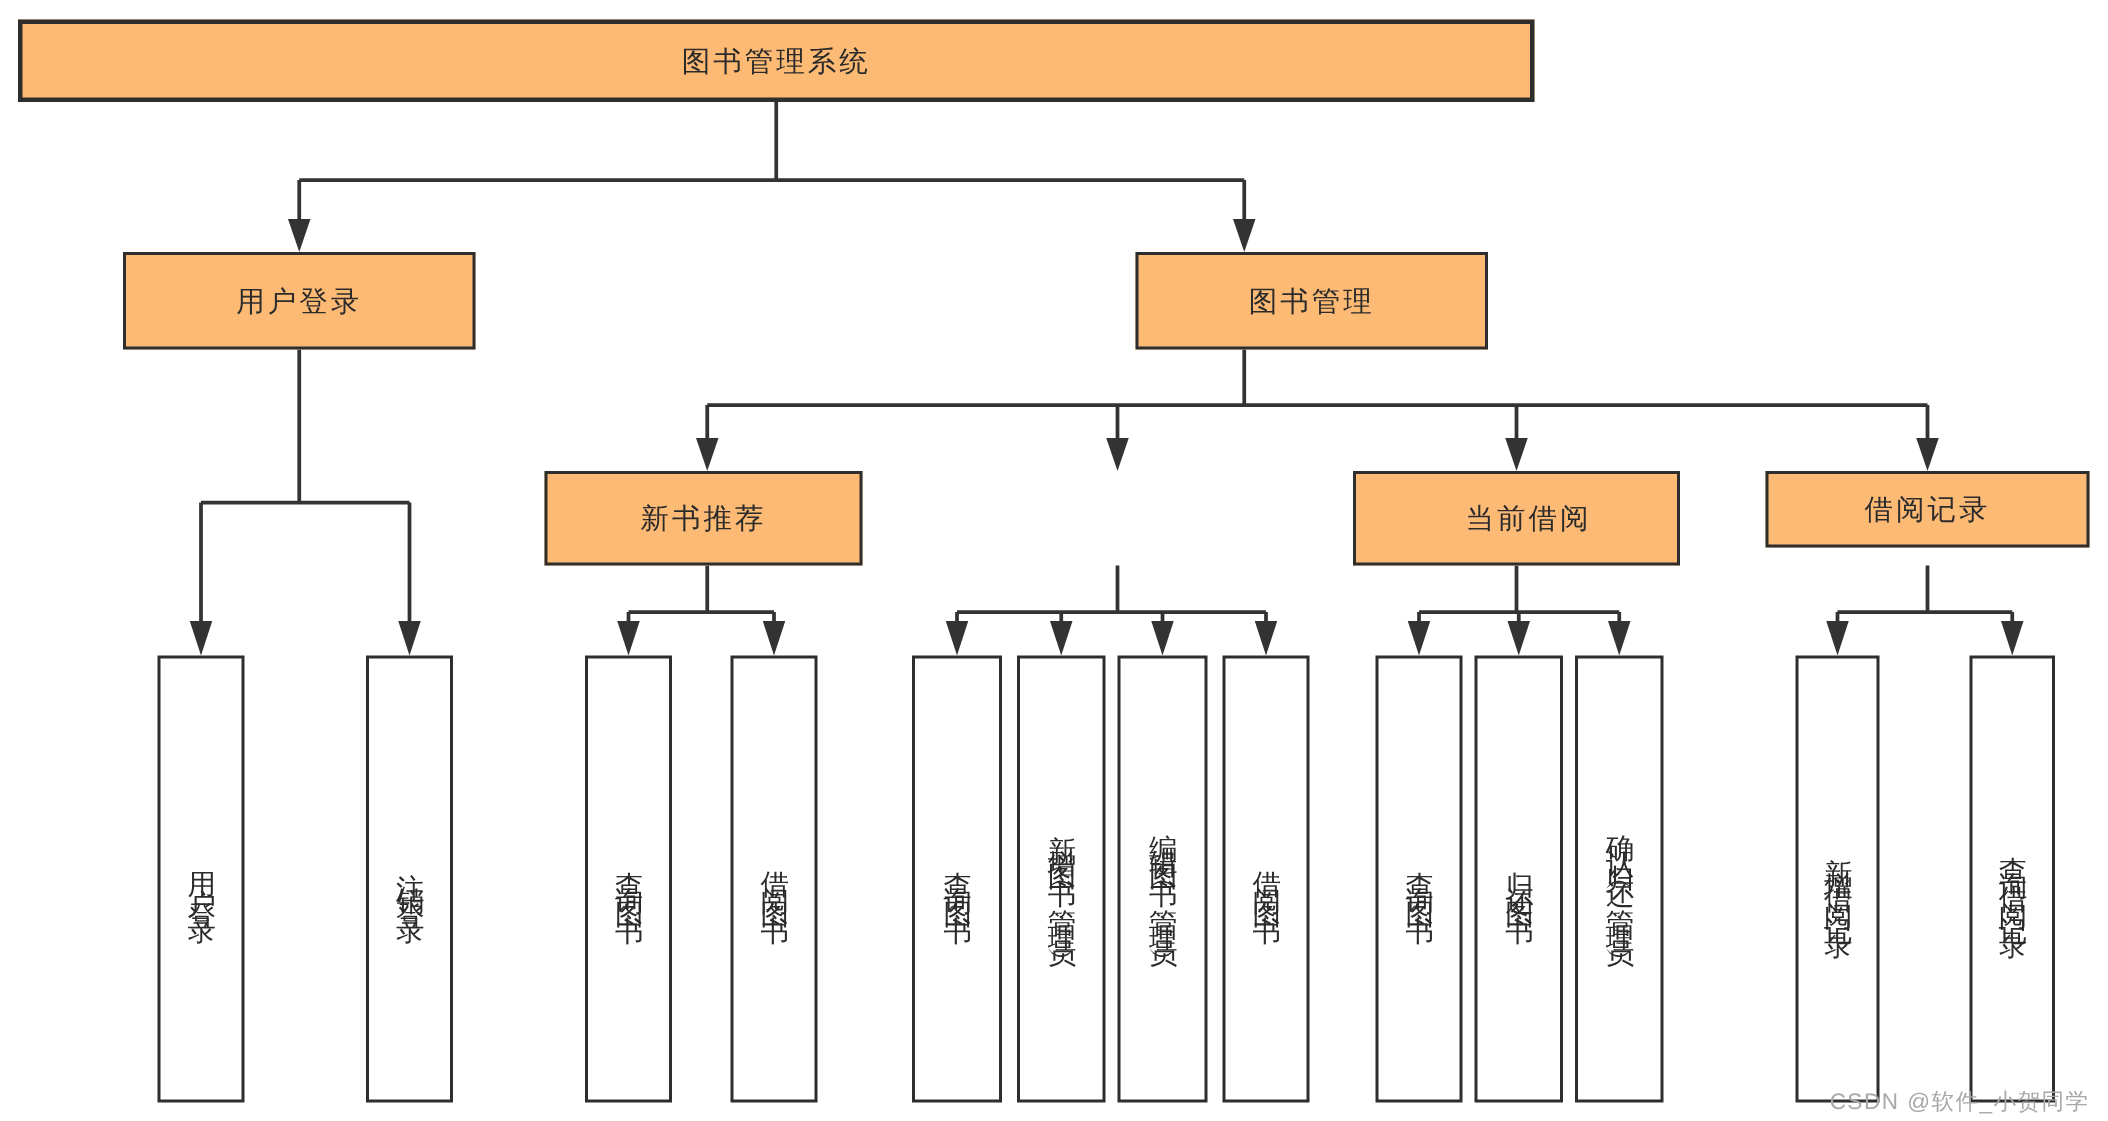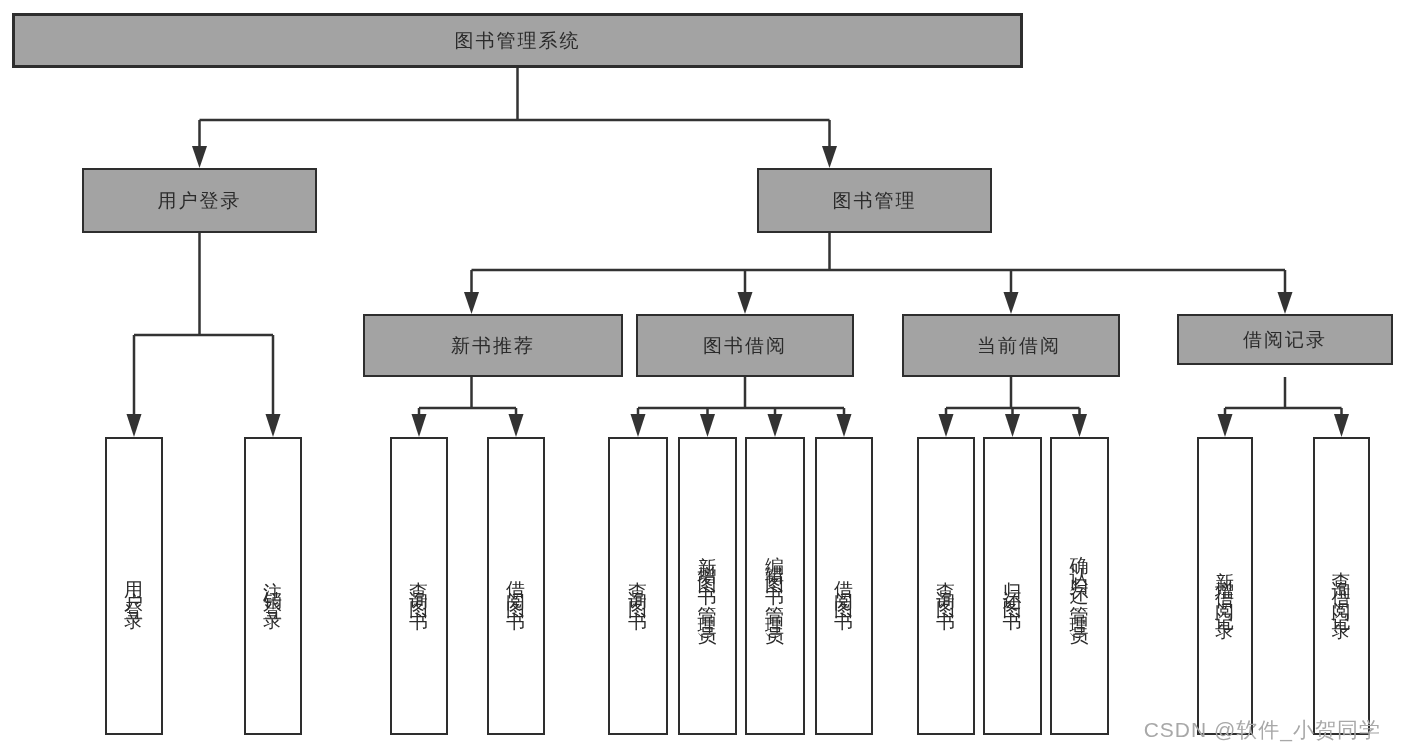--- a/index.html
+++ b/index.html
@@ -19,21 +19,21 @@
     position: absolute;
     left: 0;
     top: 0;
     width: 1405px;
     height: 747px;
     pointer-events: none;
   }
   .hnode {
     position: absolute;
     box-sizing: border-box;
-    background: #a3a3a3;
+    background: #fdba74;
     border: 3px solid #2e2e2e;
     display: flex;
     align-items: center;
     justify-content: center;
     color: #2b2b2b;
     font-size: 19px;
     letter-spacing: 2px;
     white-space: nowrap;
   }
   .hnode.lv23 {
@@ -52,24 +52,24 @@
   }
   .vtext {
     writing-mode: vertical-rl;
     text-orientation: mixed;
     letter-spacing: 10px;
     line-height: 1;
     white-space: nowrap;
   }
   .watermark {
     position: absolute;
-    right: 24px;
+    right: 12px;
     bottom: 3px;
     color: #a8a8a8;
-    font-size: 21px;
+    font-size: 15px;
     letter-spacing: 1px;
     white-space: nowrap;
   }
 </style>
 </head>
 <body>
 
 <div class="canvas">
 
   <svg class="connector-layer" viewBox="0 0 1405 747" xmlns="http://www.w3.org/2000/svg">
@@ -123,25 +123,22 @@
     <span>图书管理系统</span>
   </div>
 
   <div class="hnode lv23" style="left:82px; top:168px; width:235px; height:65px;">
     <span>用户登录</span>
   </div>
   <div class="hnode lv23" style="left:712px; top:168px; width:235px; height:65px;margin-left:45px;">
     <span>图书管理</span>
   </div>
 
-  <div class="hnode lv23" style="left:363px; top:314px; width:260px; height:63px;">
+  <div class="hnode lv23" style="left:363px; top:314px; width:212px; height:63px;">
     <span>新书推荐</span>
-  </div>
-  <div class="hnode lv23" style="left:636px; top:314px; width:218px; height:63px;">
-    <span>图书借阅</span>
   </div>
   <div class="hnode lv23" style="left:902px; top:314px; width:218px; height:63px;padding-left:16px;">
     <span>当前借阅</span>
   </div>
   <div class="hnode lv23" style="left:1177px; top:314px; width:216px; height:51px;">
     <span>借阅记录</span>
   </div>
 
   <div class="vnode" style="left:105px; top:437px; width:58px; height:298px;">
     <span class="vtext">用户登录</span>

